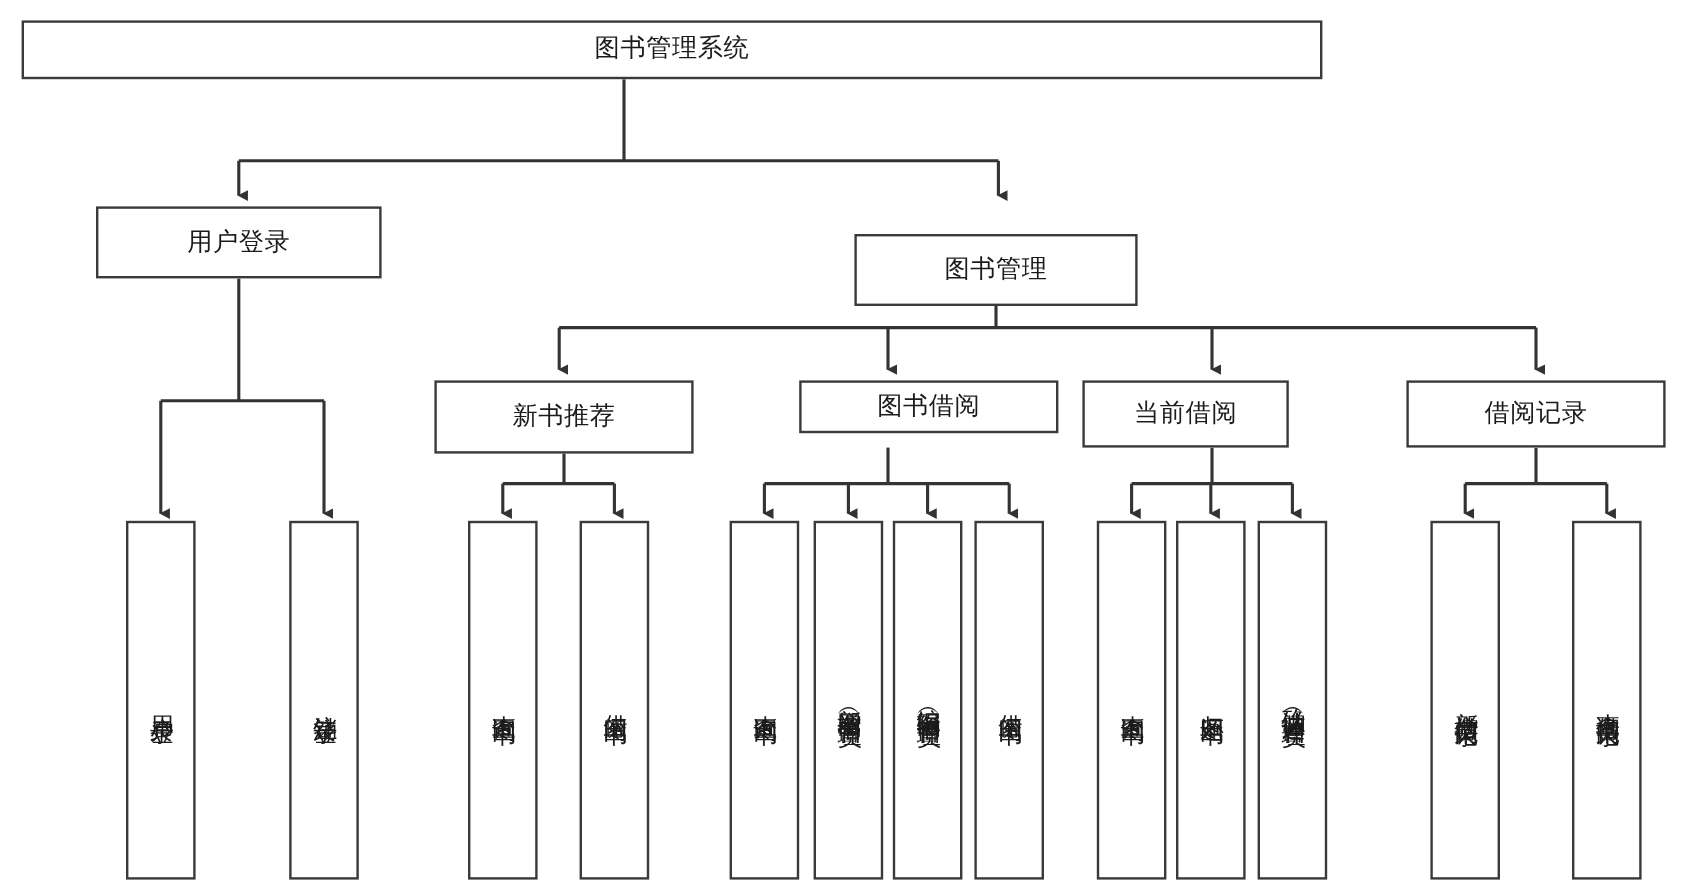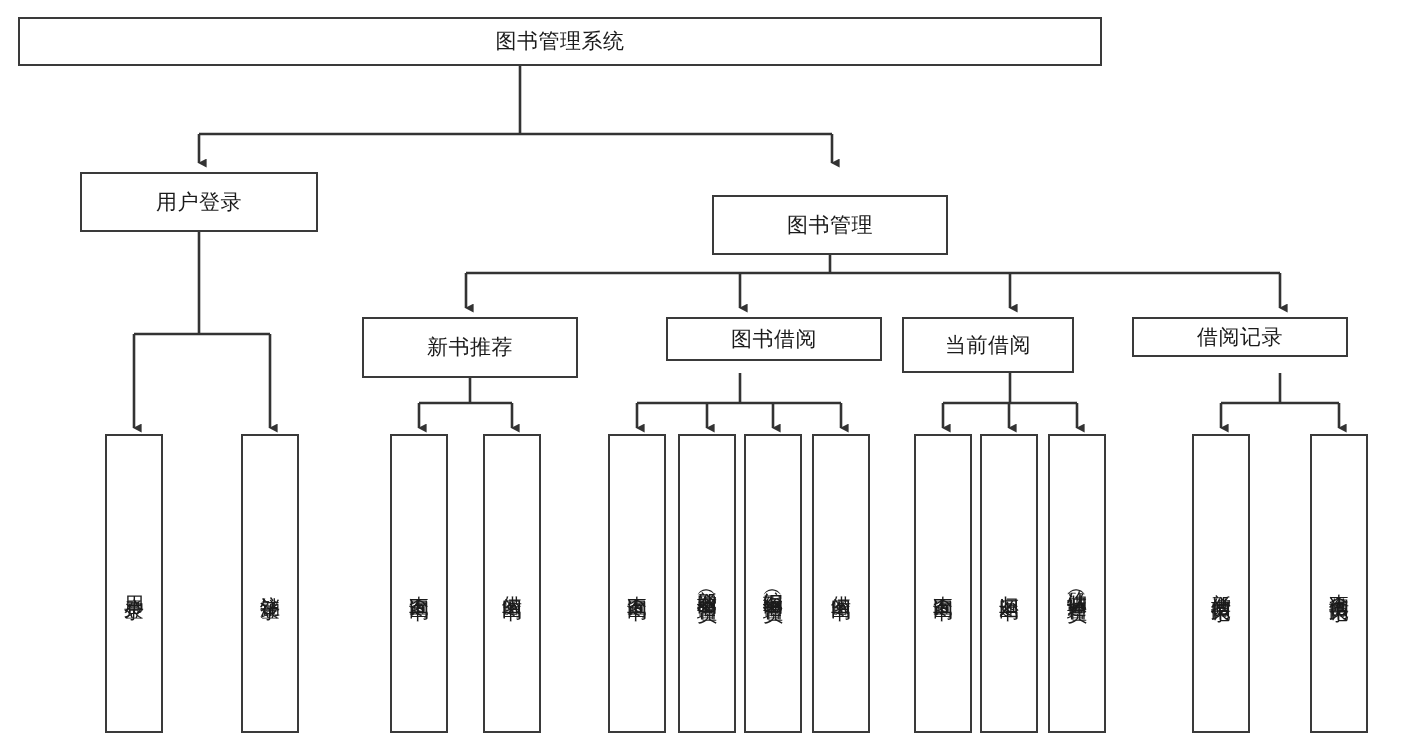--- a/index.html
+++ b/index.html
@@ -139,21 +139,21 @@
   </div>
 
   <div class="node horiz" style="left:666px; top:317px; width:216px; height:44px;">
     <span>图书借阅</span>
   </div>
 
   <div class="node horiz" style="left:902px; top:317px; width:172px; height:56px;">
     <span>当前借阅</span>
   </div>
 
-  <div class="node horiz" style="left:1132px; top:317px; width:216px; height:40px;">
+  <div class="node horiz" style="left:1172px; top:317px; width:216px; height:56px;">
     <span>借阅记录</span>
   </div>
 
   <div class="node vert" style="left:105px; top:434px; width:58px; height:299px;">
     <span>用户登录</span>
   </div>
 
   <div class="node vert" style="left:241px; top:434px; width:58px; height:299px;">
     <span>注销登录</span>
   </div>

